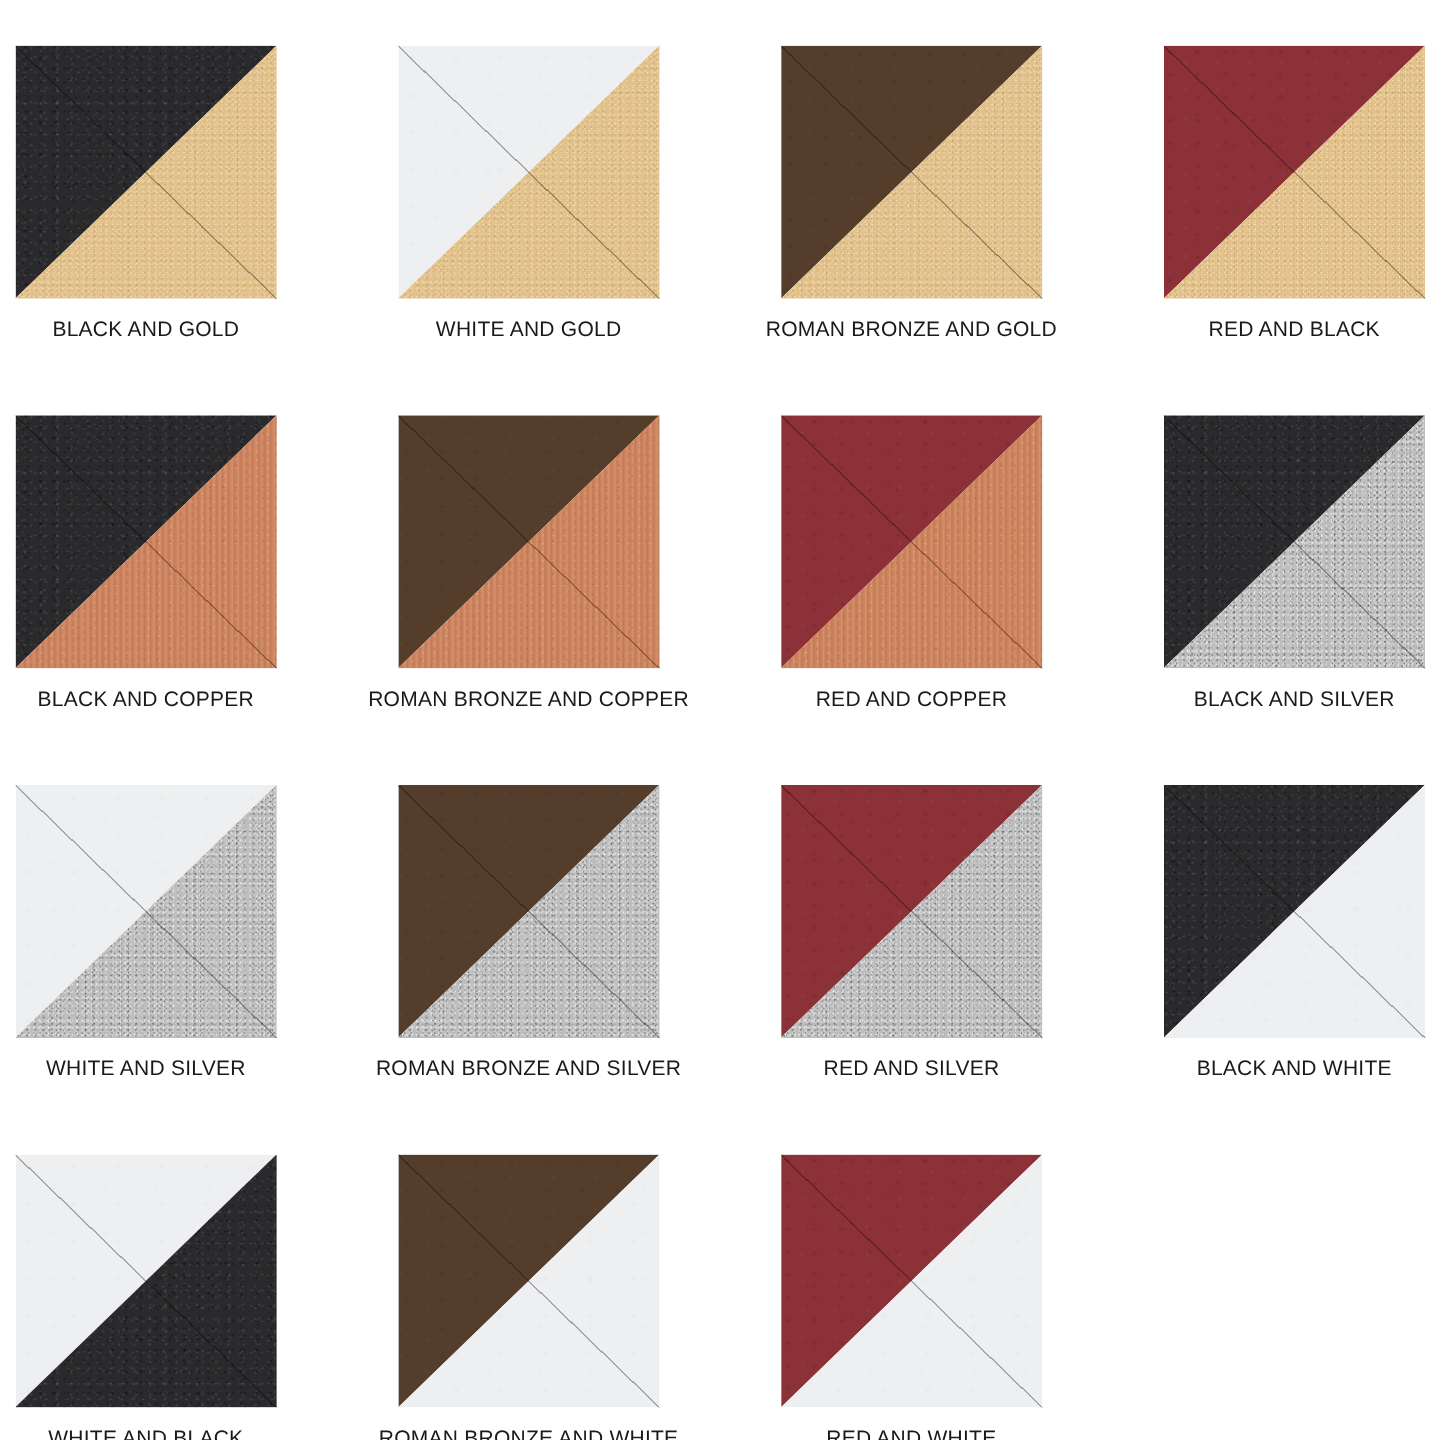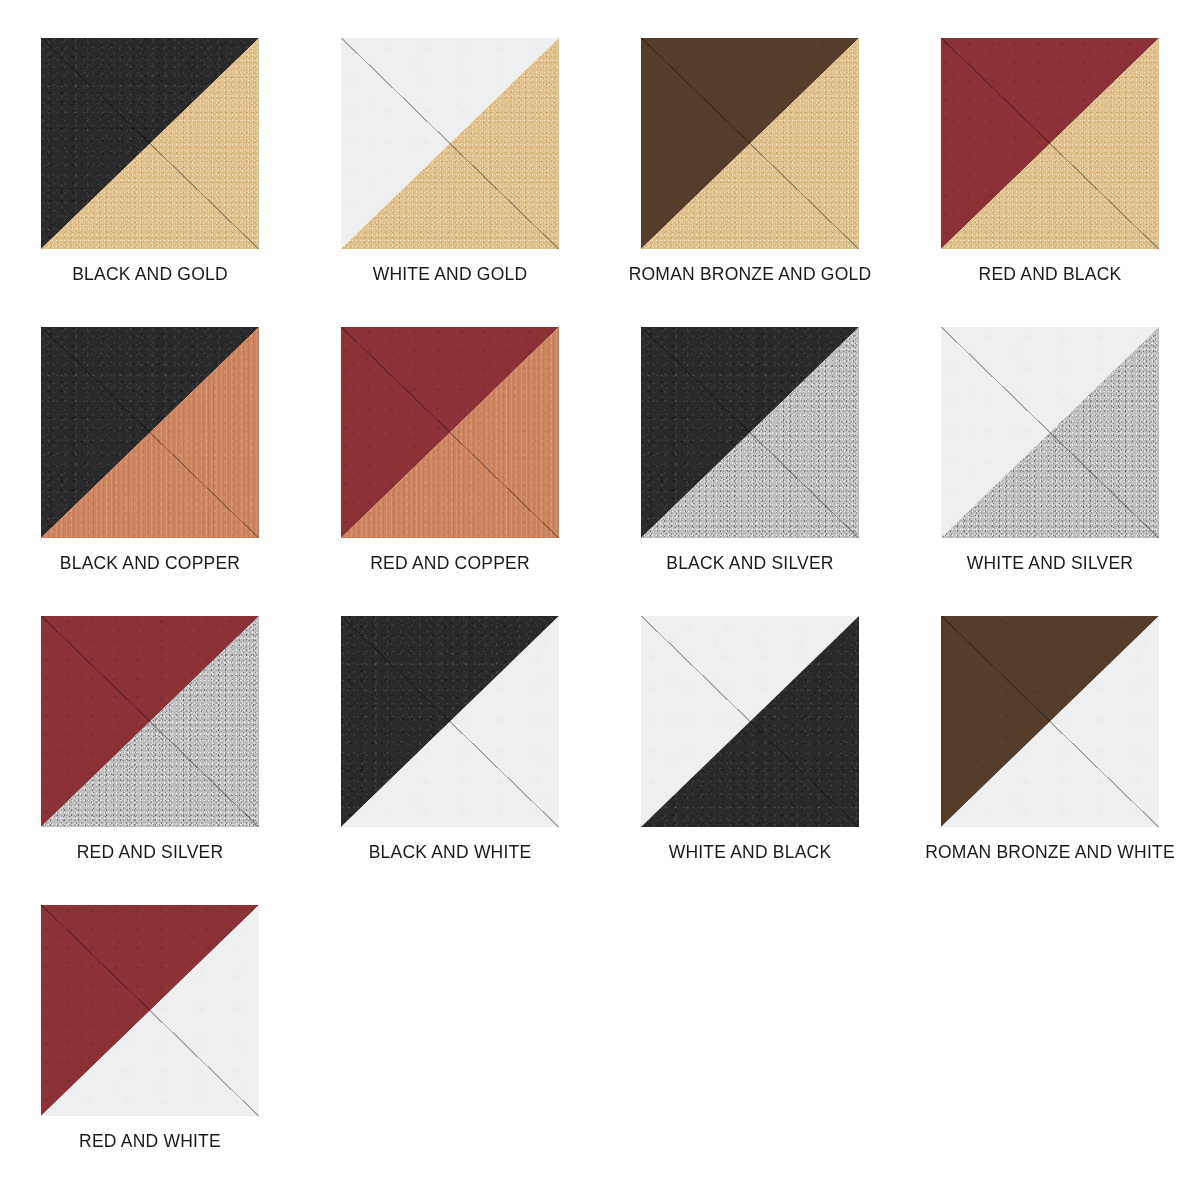--- a/index.html
+++ b/index.html
@@ -14,20 +14,21 @@
 
   #swatch-grid {
     width:1200px; height:1200px;
     display:grid;
     grid-template-columns:repeat(4, 300px);
     grid-template-rows:repeat(4, 289px);
     padding:38px 0 0 0;
     column-gap:0; row-gap:0;
     justify-content:center;
     align-content:start;
+    gap:19px;
   }
 
   .swatch-cell {
     display:flex;
     flex-direction:column;
     align-items:center;
   }
 
   
   .swatch-square {
@@ -198,41 +199,57 @@
     <div class="swatch-cell">
       <div class="swatch-square">
         <div class="tri tri-a fin-black"></div>
         <div class="tri tri-b fin-copper"></div>
         <div class="seam"></div>
       </div>
       <div class="swatch-label">BLACK AND COPPER</div>
     </div>
     <div class="swatch-cell">
       <div class="swatch-square">
-        <div class="tri tri-a fin-red"></div>
+        <div class="tri tri-a fin-bronze"></div>
         <div class="tri tri-b fin-copper"></div>
         <div class="seam"></div>
       </div>
+      <div class="swatch-label">ROMAN BRONZE AND COPPER</div>
+    </div>
+    <div class="swatch-cell">
+      <div class="swatch-square">
+        <div class="tri tri-a fin-red"></div>
+        <div class="tri tri-b fin-copper"></div>
+        <div class="seam"></div>
+      </div>
       <div class="swatch-label">RED AND COPPER</div>
     </div>
     <div class="swatch-cell">
       <div class="swatch-square">
         <div class="tri tri-a fin-black"></div>
         <div class="tri tri-b fin-silver"></div>
         <div class="seam"></div>
       </div>
       <div class="swatch-label">BLACK AND SILVER</div>
     </div>
     <div class="swatch-cell">
       <div class="swatch-square">
         <div class="tri tri-a fin-white"></div>
         <div class="tri tri-b fin-silver"></div>
         <div class="seam"></div>
       </div>
       <div class="swatch-label">WHITE AND SILVER</div>
+    </div>
+    <div class="swatch-cell">
+      <div class="swatch-square">
+        <div class="tri tri-a fin-bronze"></div>
+        <div class="tri tri-b fin-silver"></div>
+        <div class="seam"></div>
+      </div>
+      <div class="swatch-label">ROMAN BRONZE AND SILVER</div>
     </div>
     <div class="swatch-cell">
       <div class="swatch-square">
         <div class="tri tri-a fin-red"></div>
         <div class="tri tri-b fin-silver"></div>
         <div class="seam"></div>
       </div>
       <div class="swatch-label">RED AND SILVER</div>
     </div>
     <div class="swatch-cell">

